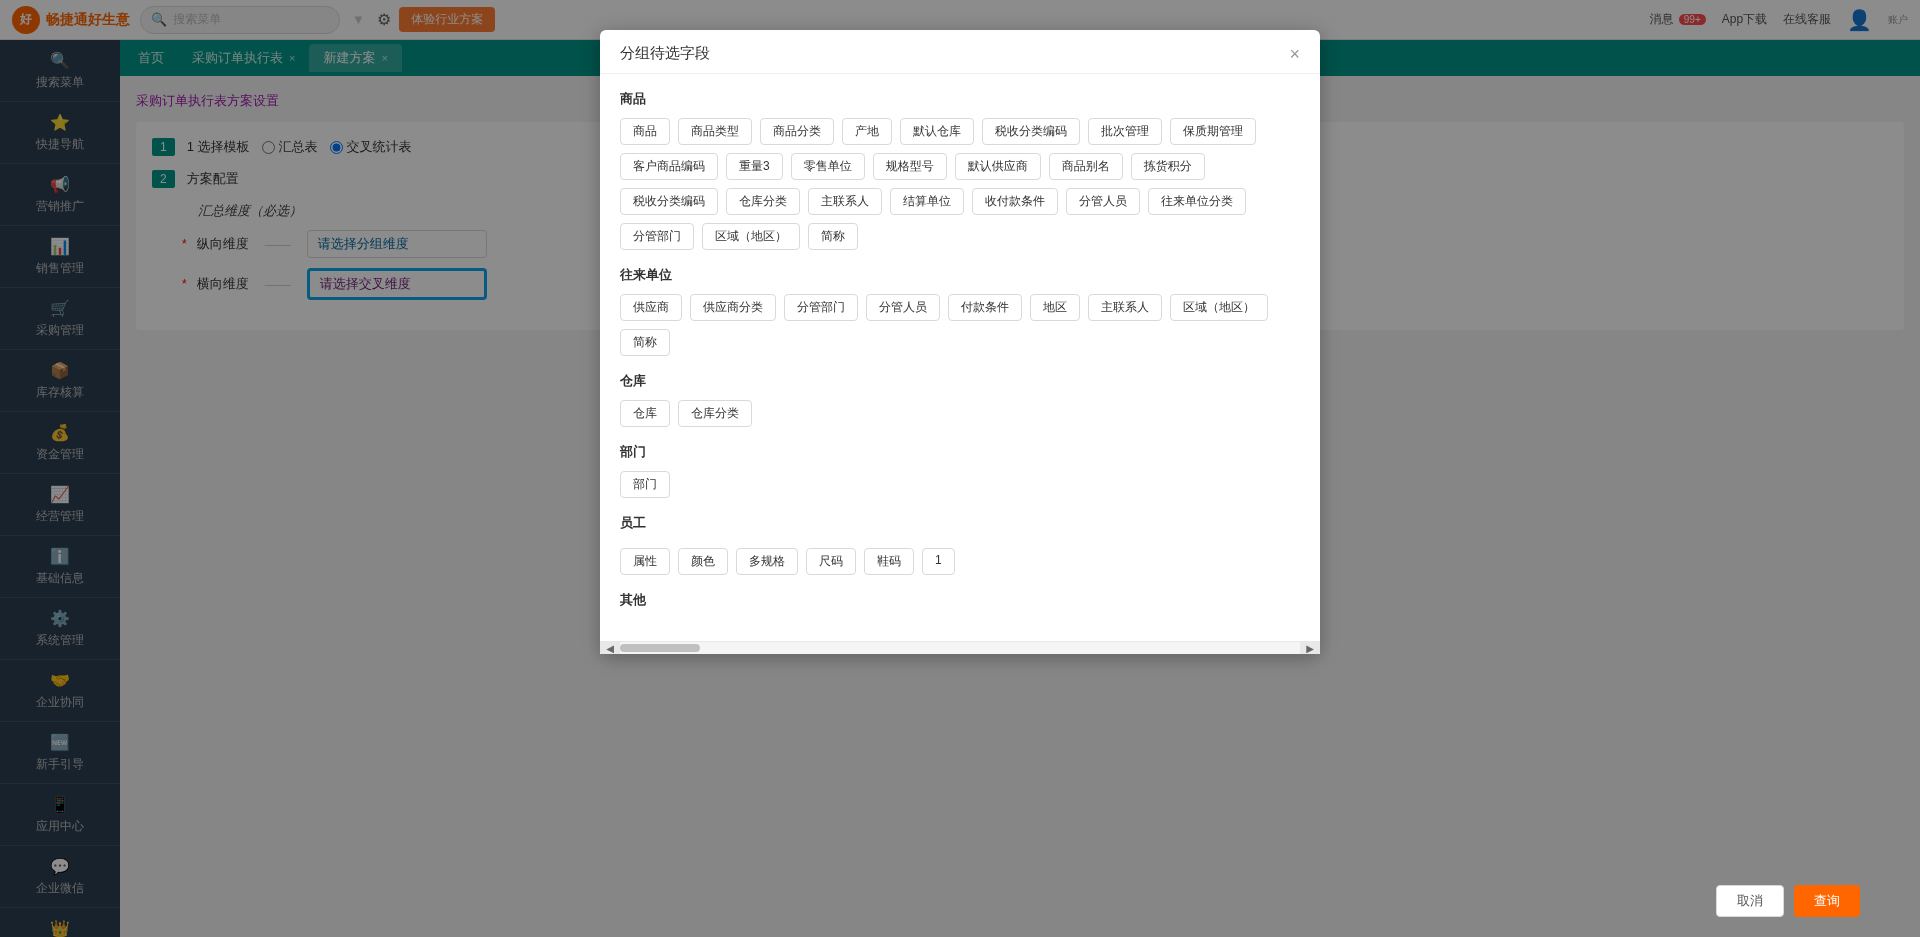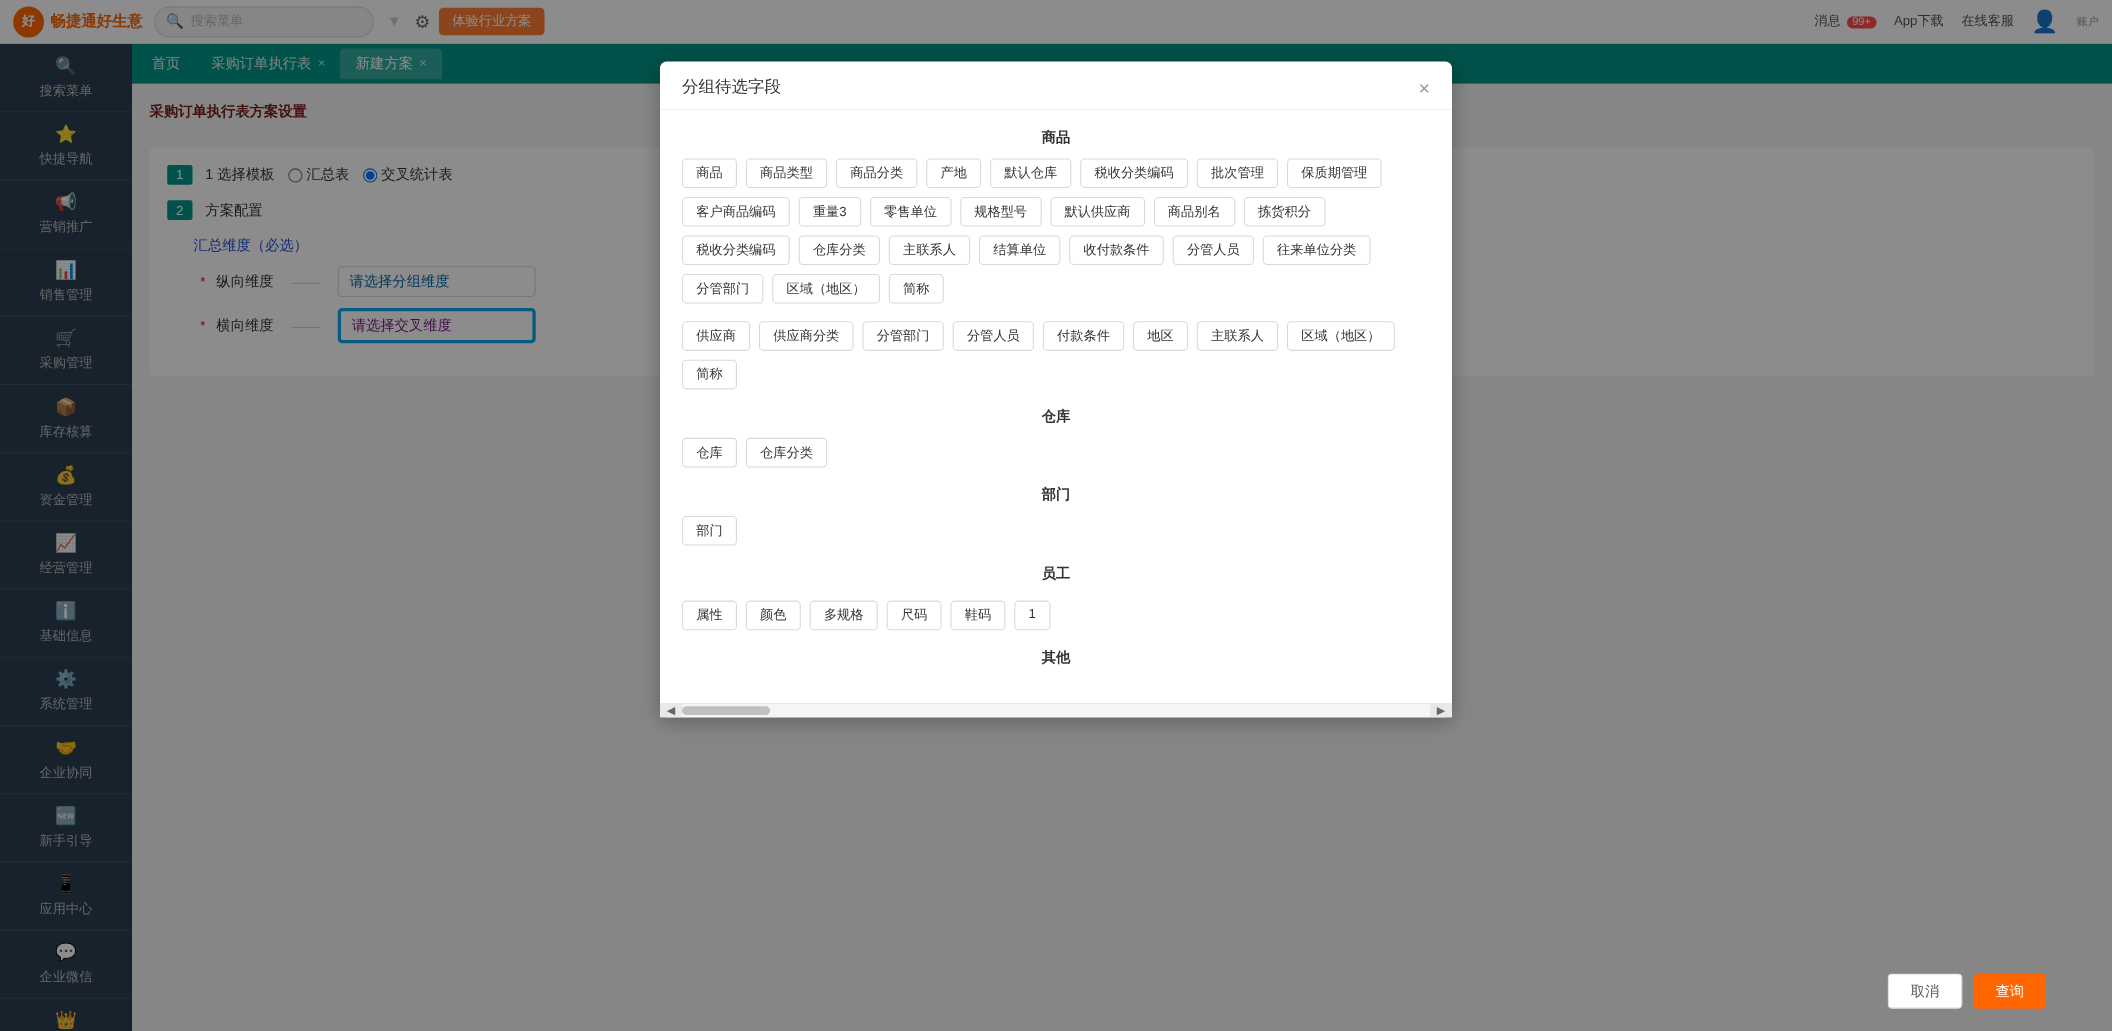--- a/index.html
+++ b/index.html
@@ -146,44 +146,42 @@
       margin-top: 76px;
       margin-left: 120px;
       padding: 16px;
       min-height: calc(100vh - 76px);
       background: #f5f5f5;
     }
 
     
     .breadcrumb {
       font-size: 13px;
-      color: #7f1d1d;
-      margin-bottom: 24px;
-      font-weight: bold;
+      color: #a21caf;
+      margin-bottom: 12px;
     }
 
     
     .form-section {
       background: white;
       border-radius: 4px;
       padding: 16px;
       margin-bottom: 12px;
     }
 
     
     .overlay {
       position: fixed;
       top: 0; left: 0; right: 0; bottom: 0;
       background: rgba(0,0,0,0.45);
       z-index: 200;
       display: flex;
       align-items: flex-start;
       justify-content: center;
-      padding-top: 56px;
-      text-align: center;
+      padding-top: 30px;
     }
 
     
     .modal {
       background: white;
       border-radius: 6px;
       width: 720px;
       max-height: 640px;
       display: flex;
       flex-direction: column;
@@ -406,21 +404,21 @@
       </label>
       <label style="display:flex;align-items:center;gap:4px;cursor:pointer;">
         <input type="radio" name="template" checked="" style="">
         <span>交叉统计表</span>
       </label>
     </div>
     <div style="display:flex;align-items:center;gap:12px;margin-bottom:14px;">
       <span style="background:#009688;color:white;border-radius:2px;padding:2px 8px;font-size:12px;">2</span>
       <span>方案配置</span>
     </div>
-    <div style="margin-left:24px;color:#1d4ed8;font-size:13px;margin-bottom:10px;">
+    <div style="margin-left:46px;color:#404040;font-size:13px;margin-bottom:10px;font-style:italic;">
       <span>汇总维度（必选）</span>
     </div>
     <div style="margin-left:30px;display:flex;align-items:center;gap:10px;margin-bottom:10px;">
       <span style="color:#f00;font-size:12px;">*</span>
       <span>纵向维度</span>
       <span style="color:#ccc;margin:0 6px;">——</span>
       <div style="border:1px solid #d9d9d9;border-radius:4px;padding:4px 10px;color:#0369a1;min-width:180px;cursor:pointer;">
         <span>请选择分组维度</span>
       </div>
     </div>
@@ -469,20 +467,21 @@
           <div class="field-tag">收付款条件</div>
           <div class="field-tag">分管人员</div>
           <div class="field-tag">往来单位分类</div>
           <div class="field-tag">分管部门</div>
           <div class="field-tag">区域（地区）</div>
           <div class="field-tag">简称</div>
         </div>
       </div>
 
       <div class="field-section">
+        <div class="field-section-title">往来单位</div>
         <div class="field-tags">
           <div class="field-tag">供应商</div>
           <div class="field-tag">供应商分类</div>
           <div class="field-tag">分管部门</div>
           <div class="field-tag">分管人员</div>
           <div class="field-tag">付款条件</div>
           <div class="field-tag">地区</div>
           <div class="field-tag">主联系人</div>
           <div class="field-tag">区域（地区）</div>
           <div class="field-tag">简称</div>

